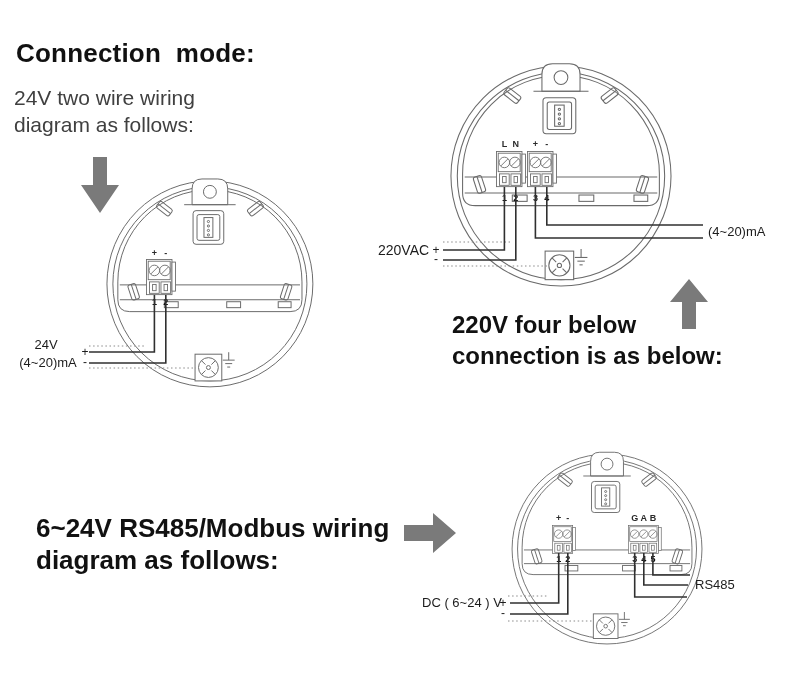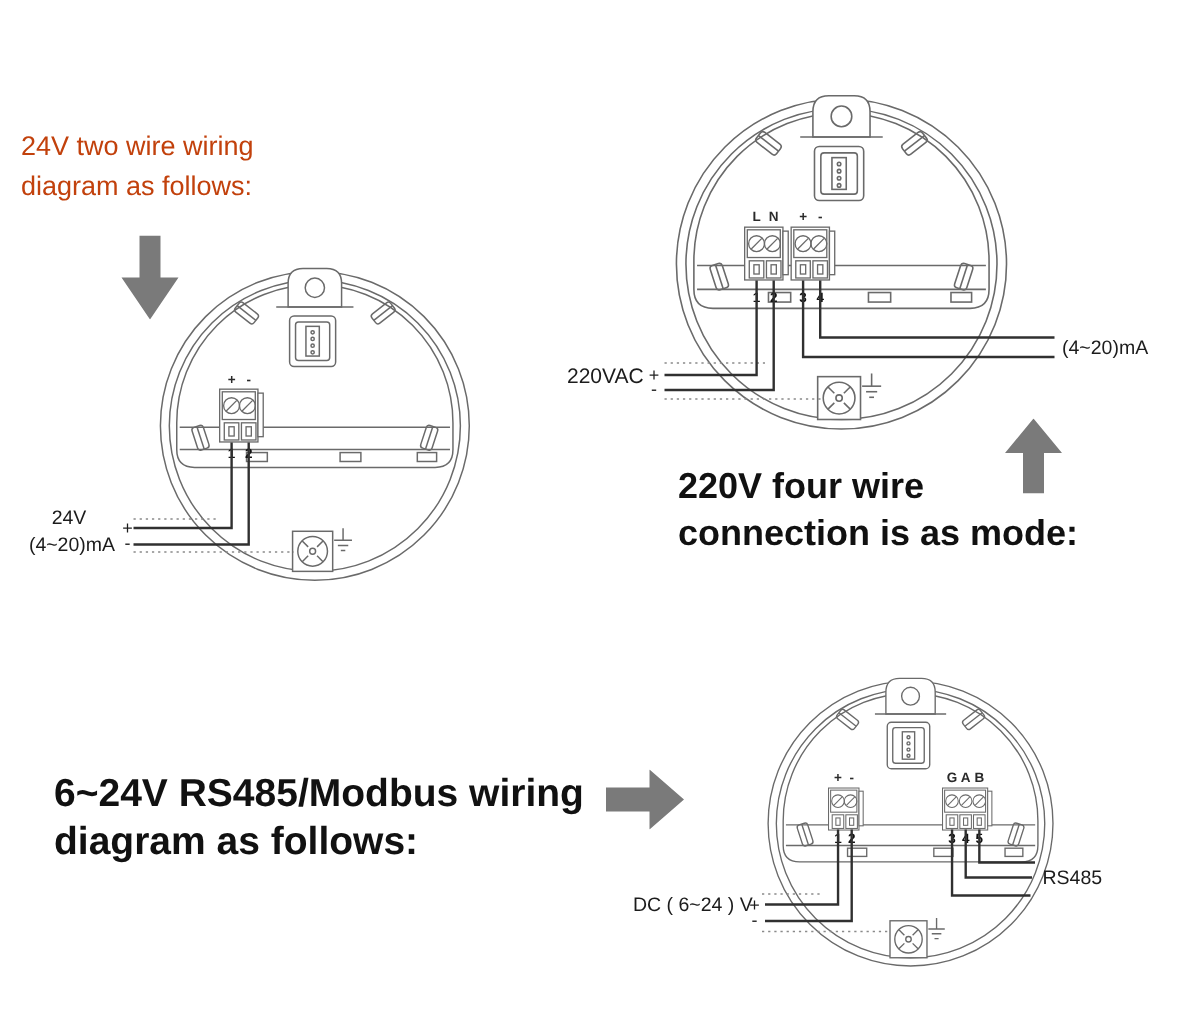--- a/index.html
+++ b/index.html
@@ -1,20 +1,20 @@
 <!DOCTYPE html>
 <html><head>
 <meta charset="utf-8">
 <style>
   html,body{margin:0;padding:0;background:#fff;}
   .stage{position:relative;width:790px;height:675px;background:#fff;
          font-family:"Liberation Sans",sans-serif;overflow:hidden;color:#111;}
   .abs{position:absolute;}
   .h1{left:16px;top:38px;font-size:26px;font-weight:bold;white-space:pre;letter-spacing:.2px;}
-  .sub{left:14px;top:84px;font-size:18px;line-height:27px;color:#c2410c;}
+  .sub{left:14px;top:84px;font-size:21px;line-height:27px;color:#404040;}
   .h2{left:452px;top:309px;font-size:24px;font-weight:bold;line-height:31px;}
   .h3{left:36px;top:512px;font-size:26px;font-weight:bold;line-height:32px;}
   svg{display:block;}
   svg text{font-family:"Liberation Sans",sans-serif;}
   .lbl{font-size:13px;fill:#1c1c1c;}
   .lbl2{font-size:14px;fill:#1c1c1c;}
   .sign{font-size:12px;fill:#1c1c1c;}
   .tlabel{font-size:9px;font-weight:bold;fill:#2a2a2a;}
   .tnum{font-size:9px;font-weight:bold;fill:#111;}
   .dev{stroke:#6a6a6a;fill:none;stroke-width:1;}
@@ -107,27 +107,28 @@
         <rect x="4" y="26" width="11" height="13" class="devf"></rect>
         <rect x="7.5" y="29" width="4" height="7" class="dev"></rect>
         <rect x="17" y="26" width="11" height="13" class="devf"></rect>
         <rect x="20.5" y="29" width="4" height="7" class="dev"></rect>
         <rect x="30" y="26" width="11" height="13" class="devf"></rect>
         <rect x="33.5" y="29" width="4" height="7" class="dev"></rect>
       </g>
     </defs>
   </svg>
 
+  <div class="abs h1">Connection  mode:</div>
   <div class="abs sub">
     <div>24V two wire wiring</div>
     <div>diagram as follows:</div>
   </div>
   <div class="abs h2">
-    <div>220V four wire</div>
-    <div>connection is as mode:</div>
+    <div>220V four below</div>
+    <div>connection is as below:</div>
   </div>
   <div class="abs h3">
     <div>6~24V RS485/Modbus wiring</div>
     <div>diagram as follows:</div>
   </div>
 
   <svg class="abs" style="left:79px;top:157px" width="42" height="56">
     <polygon class="arrow" points="14,0 28,0 28,28 40,28 21,56 2,28 14,28"></polygon>
   </svg>
   <svg class="abs" style="left:670px;top:279px" width="38" height="50">

